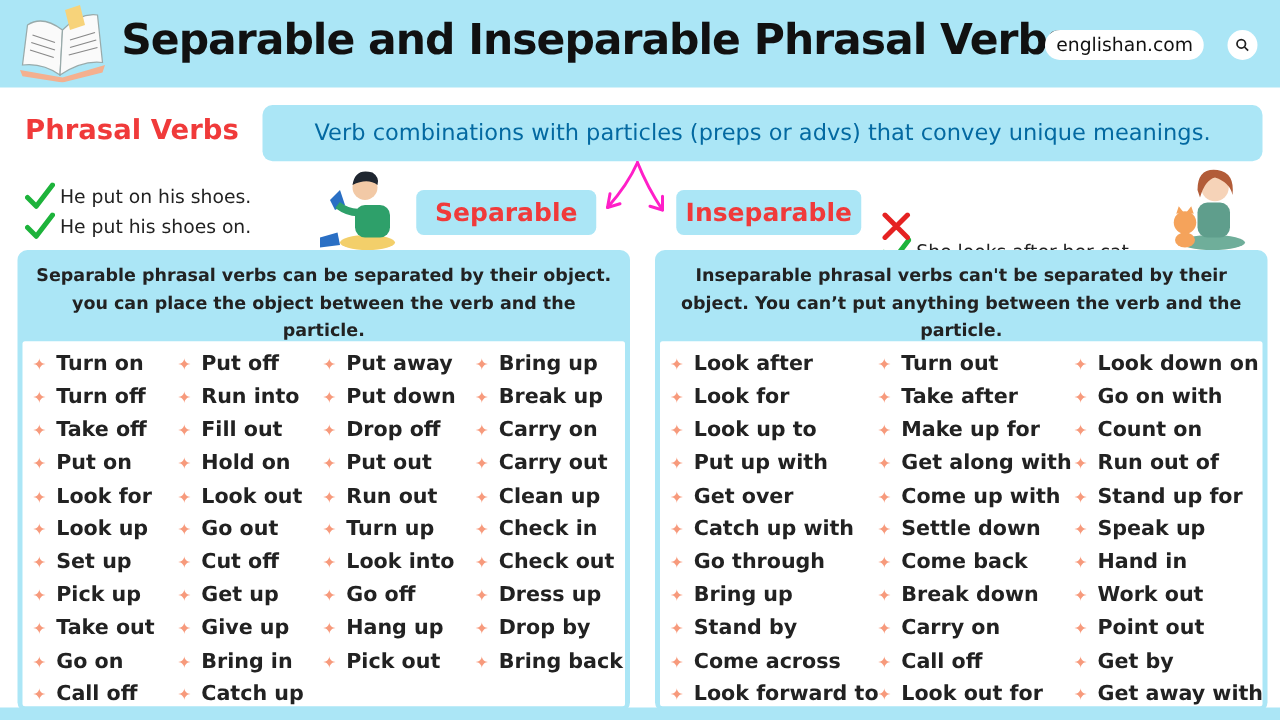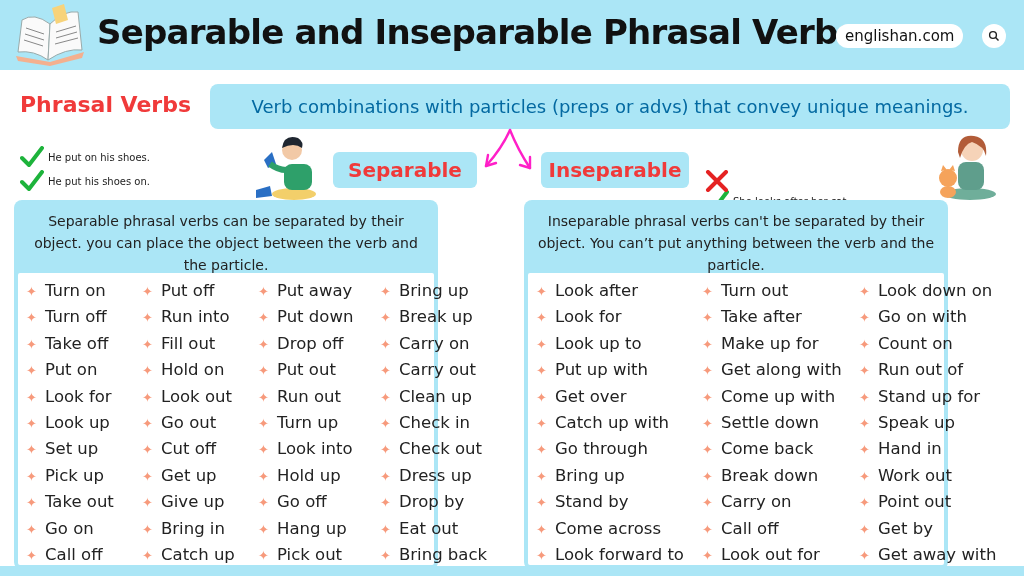--- a/index.html
+++ b/index.html
@@ -11,30 +11,30 @@
   .title { position: absolute; left: 97px; top: 12px; font-family: "DejaVu Sans", sans-serif; font-weight: bold; font-size: 34px; letter-spacing: -0.8px; color: #111; white-space: nowrap; }
   .site-pill { position: absolute; left: 836px; top: 24px; height: 24px; padding: 0 9px; background: #fff; border-radius: 12px; font-size: 15px; line-height: 24px; color: #111; }
   .search-btn { position: absolute; left: 982px; top: 24px; width: 24px; height: 24px; border-radius: 50%; background: #fff; }
   .search-btn svg { position: absolute; left: 6px; top: 6px; }
 
   .pv-label { position: absolute; left: 20px; top: 92px; font-weight: bold; font-size: 22px; color: #f03a3a; white-space: nowrap; }
   .def-box { position: absolute; left: 210px; top: 84px; width: 800px; height: 45px; background: #abe6f6; border-radius: 8px; font-size: 18px; line-height: 45px; text-align: center; color: #0369a1; white-space: nowrap; }
 
   .arrows { position: absolute; left: 480px; top: 128px; width: 60px; height: 46px; }
 
-  .ex { position: absolute; font-size: 10px; color: #222; white-space: nowrap; }
+  .ex { position: absolute; font-size: 15px; color: #222; white-space: nowrap; }
   .ex .mark { display: inline-block; width: 24px; height: 22px; vertical-align: middle; margin-right: 4px; }
   .ex span.txt { vertical-align: middle; }
 
   .tag { position: absolute; height: 36px; background: #abe6f6; border-radius: 6px; font-weight: bold; font-size: 20px; line-height: 36px; text-align: center; color: #f03a3a; }
 
   .boy { position: absolute; left: 250px; top: 130px; width: 70px; height: 70px; }
   .girl { position: absolute; left: 928px; top: 132px; width: 70px; height: 68px; }
 
-  .panel { position: absolute; top: 200px; width: 424px; height: 370px; background: #abe6f6; border-radius: 8px; }
+  .panel { position: absolute; top: 200px; width: 490px; height: 370px; background: #abe6f6; border-radius: 8px; font-weight: bold; }
   .panel-desc { position: absolute; left: 0; top: 10px; width: 100%; font-size: 14px; line-height: 22px; text-align: center; color: #222; padding: 0 12px; }
   .panel-list { position: absolute; left: 4px; top: 73px; right: 4px; bottom: 5px; background: #fff; border-radius: 2px; }
   .col { position: absolute; top: 5px; }
   .item { height: 26.4px; font-size: 16.5px; line-height: 26.4px; color: #222; white-space: nowrap; }
   .item .star { display: inline-block; color: #f79a7c; font-size: 13px; width: 19px; }
 
   .footer-strip { position: absolute; left: 0; top: 566px; width: 1024px; height: 10px; background: #abe6f6; }
 </style>
 </head>
 <body>
@@ -151,36 +151,34 @@
       <div class="item"><span class="star">✦</span><span>Catch up</span></div>
     </div>
     <div class="col" style="left:240px;">
       <div class="item"><span class="star">✦</span><span>Put away</span></div>
       <div class="item"><span class="star">✦</span><span>Put down</span></div>
       <div class="item"><span class="star">✦</span><span>Drop off</span></div>
       <div class="item"><span class="star">✦</span><span>Put out</span></div>
       <div class="item"><span class="star">✦</span><span>Run out</span></div>
       <div class="item"><span class="star">✦</span><span>Turn up</span></div>
       <div class="item"><span class="star">✦</span><span>Look into</span></div>
-      <div class="item"><span class="star">✦</span><span>Hold up</span></div>
       <div class="item"><span class="star">✦</span><span>Go off</span></div>
       <div class="item"><span class="star">✦</span><span>Hang up</span></div>
       <div class="item"><span class="star">✦</span><span>Pick out</span></div>
     </div>
     <div class="col" style="left:362px;">
       <div class="item"><span class="star">✦</span><span>Bring up</span></div>
       <div class="item"><span class="star">✦</span><span>Break up</span></div>
       <div class="item"><span class="star">✦</span><span>Carry on</span></div>
       <div class="item"><span class="star">✦</span><span>Carry out</span></div>
       <div class="item"><span class="star">✦</span><span>Clean up</span></div>
       <div class="item"><span class="star">✦</span><span>Check in</span></div>
       <div class="item"><span class="star">✦</span><span>Check out</span></div>
       <div class="item"><span class="star">✦</span><span>Dress up</span></div>
       <div class="item"><span class="star">✦</span><span>Drop by</span></div>
-      <div class="item"><span class="star">✦</span><span>Eat out</span></div>
       <div class="item"><span class="star">✦</span><span>Bring back</span></div>
     </div>
   </div>
 </div>
 
 <div class="panel" style="left:524px;">
   <div class="panel-desc">Inseparable phrasal verbs can't be separated by their object. You can’t put anything between the verb and the particle.</div>
   <div class="panel-list">
     <div class="col" style="left:8px;">
       <div class="item"><span class="star">✦</span><span>Look after</span></div>

